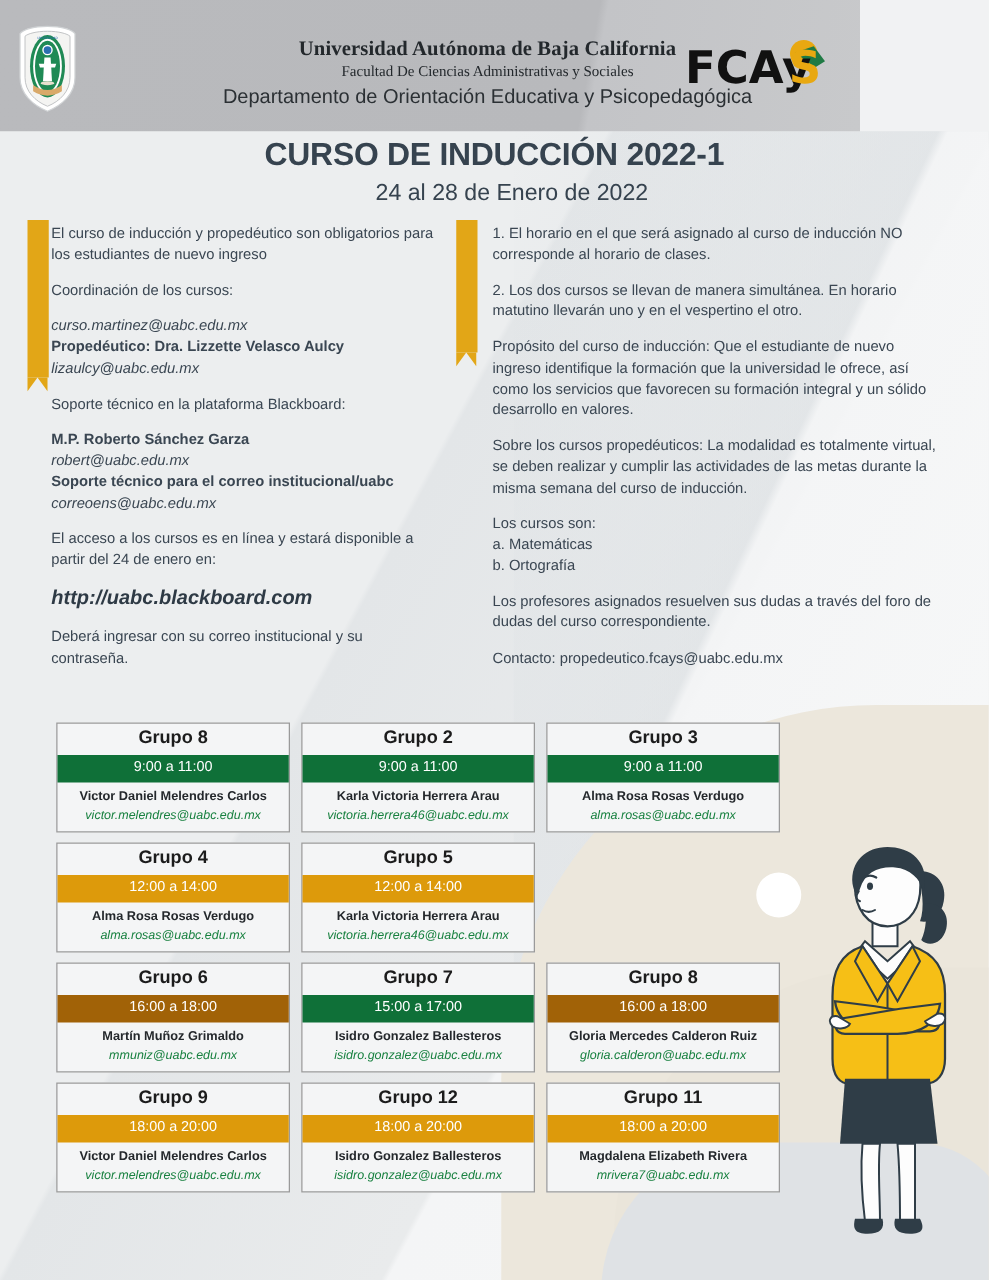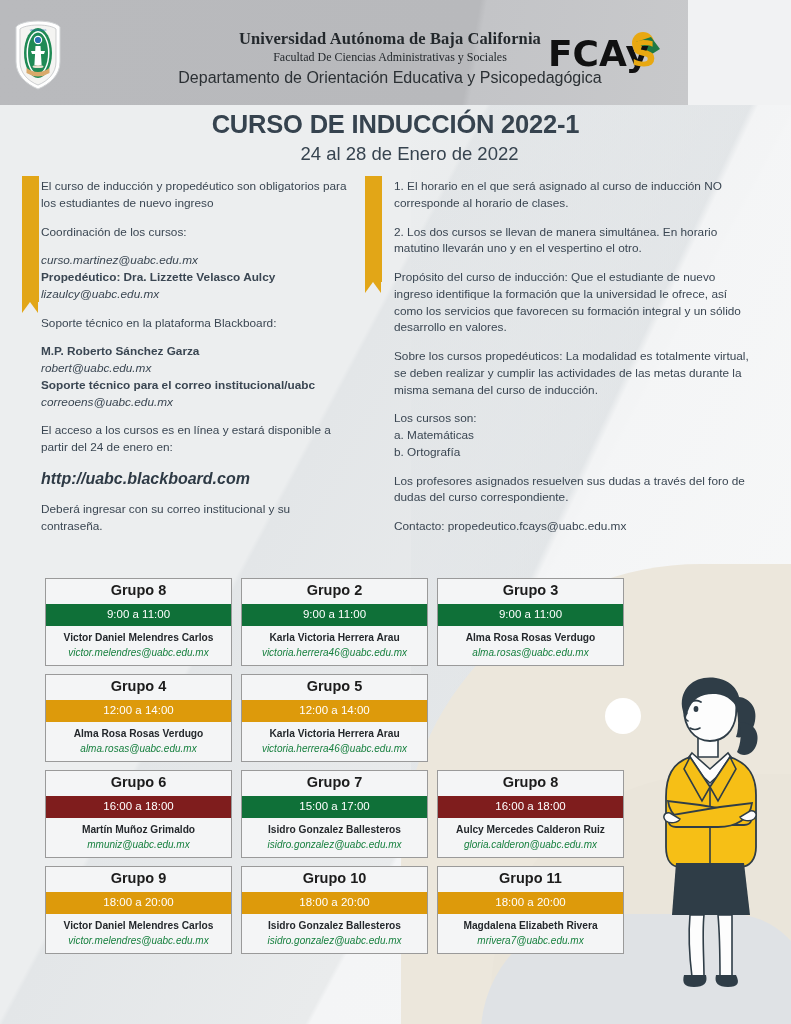--- a/index.html
+++ b/index.html
@@ -97,21 +97,21 @@
   .card-title{
     text-align:center;font-weight:bold;font-size:14.5px;color:#1c1c1c;
     padding:4px 2px 5px;line-height:1.1;
   }
   .card-time{
     text-align:center;color:#ffffff;font-size:11.5px;padding:4px 2px 5px;
     line-height:1.15;
   }
   .time-green{background:#0f7038;}
   .time-gold{background:#dd9a0b;}
-  .time-blue{background:#7f1d1d;}
+  .time-blue{background:#a16207;}
   .card-body{padding:6px 3px 6px;text-align:center;}
   .card-name{font-size:10.2px;font-weight:bold;color:#24282c;line-height:1.25;}
   .card-mail{font-size:10px;font-style:italic;color:#17803f;line-height:1.3;margin-top:1px;}
 
   
   .illus{position:absolute;left:640px;top:665px;width:150px;height:340px;}
 </style>
 </head>
 <body>
 
@@ -258,36 +258,36 @@
           <div class="card-time time-green">15:00 a 17:00</div>
           <div class="card-body">
             <div class="card-name">Isidro Gonzalez Ballesteros</div>
             <div class="card-mail">isidro.gonzalez@uabc.edu.mx</div>
           </div>
         </div>
         <div class="card">
           <div class="card-title">Grupo 8</div>
           <div class="card-time time-blue">16:00 a 18:00</div>
           <div class="card-body">
-            <div class="card-name">Aulcy Mercedes Calderon Ruiz</div>
+            <div class="card-name">Gloria Mercedes Calderon Ruiz</div>
             <div class="card-mail">gloria.calderon@uabc.edu.mx</div>
           </div>
         </div>
       </div>
       <div class="card-row">
         <div class="card">
           <div class="card-title">Grupo 9</div>
           <div class="card-time time-gold">18:00 a 20:00</div>
           <div class="card-body">
             <div class="card-name">Victor Daniel Melendres Carlos</div>
             <div class="card-mail">victor.melendres@uabc.edu.mx</div>
           </div>
         </div>
         <div class="card">
-          <div class="card-title">Grupo 10</div>
+          <div class="card-title">Grupo 12</div>
           <div class="card-time time-gold">18:00 a 20:00</div>
           <div class="card-body">
             <div class="card-name">Isidro Gonzalez Ballesteros</div>
             <div class="card-mail">isidro.gonzalez@uabc.edu.mx</div>
           </div>
         </div>
         <div class="card">
           <div class="card-title">Grupo 11</div>
           <div class="card-time time-gold">18:00 a 20:00</div>
           <div class="card-body">

